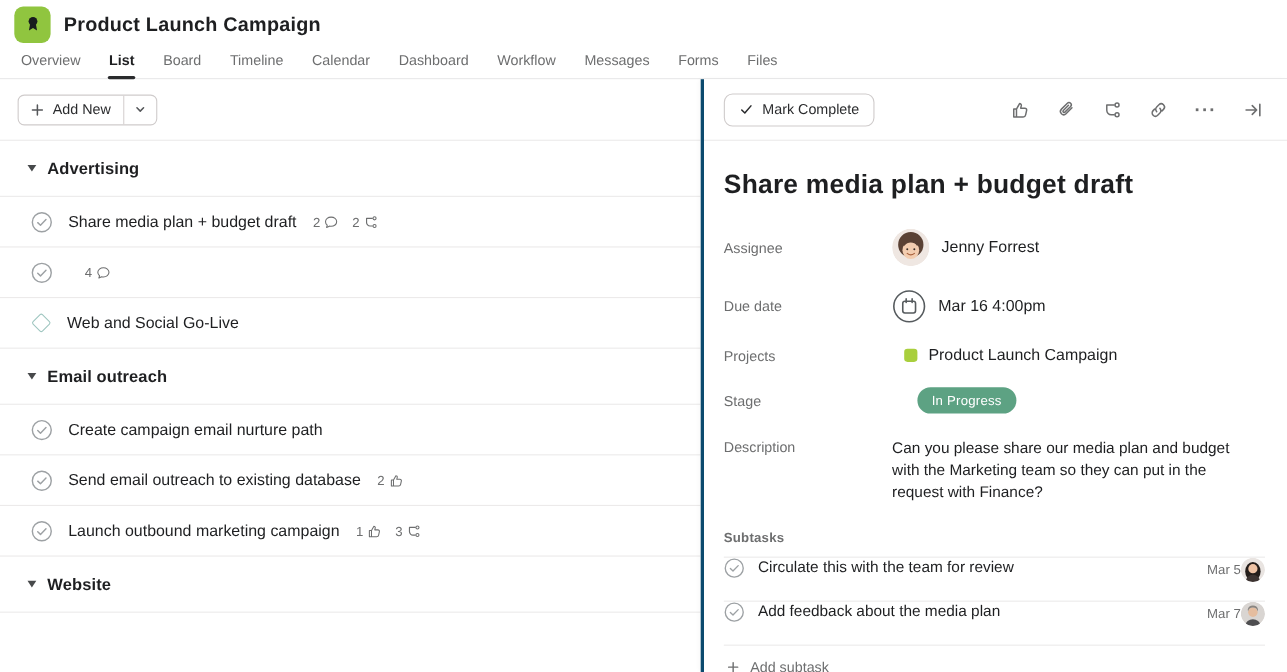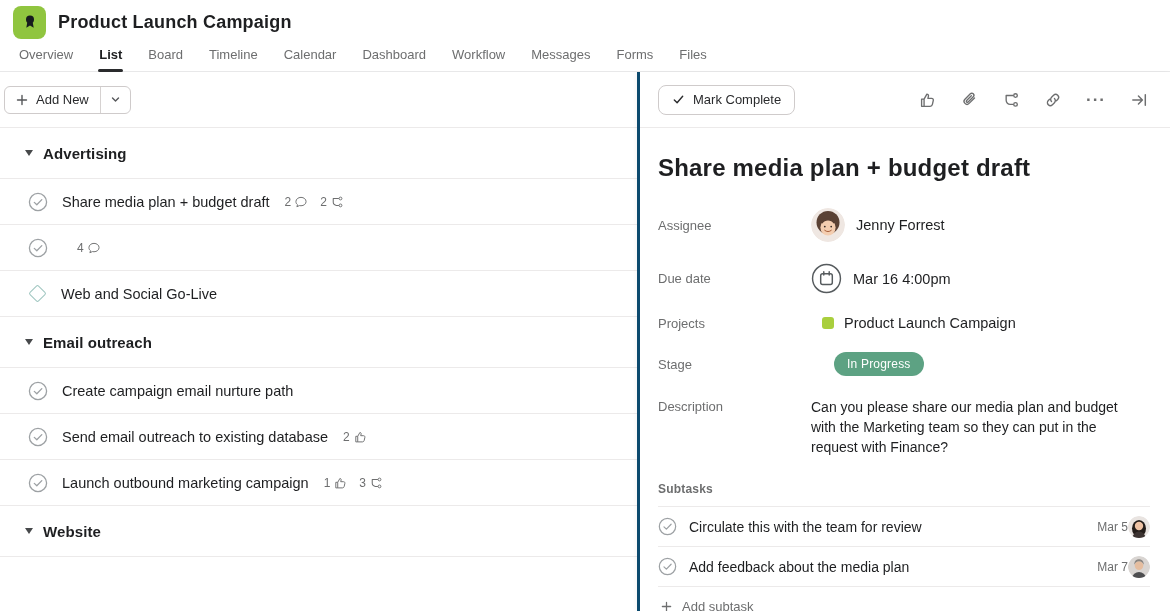--- a/index.html
+++ b/index.html
@@ -15,21 +15,21 @@
   
   .tabbar { height:28px; flex:none; display:flex; align-items:flex-end; padding-left:6px; border-bottom:1px solid #e8e8e9; }
   .tab { padding:0 13px 9px; font-size:13px; color:#6d6e6f; position:relative; white-space:nowrap; cursor:pointer; }
   .tab--active { color:#1e1f21; font-weight:700; }
   .tab--active::after { content:""; position:absolute; left:12px; right:12px; bottom:-1px; height:3px; background:#2a2b2d; border-radius:2px; }
 
   
   .main { flex:1; display:flex; min-height:0; }
   .left-panel { width:637px; flex:none; display:flex; flex-direction:column; overflow:hidden; }
 
-  .left-toolbar { height:56px; flex:none; display:flex; align-items:center; padding-left:4px; border-bottom:1px solid #eceaea; }
+  .left-toolbar { height:56px; flex:none; display:flex; align-items:center; padding-left:16px; border-bottom:1px solid #eceaea; }
   .addnew { display:flex; align-items:stretch; height:28px; border:1px solid #cfcbcb; border-radius:6px; background:#fff; }
   .addnew-main { display:flex; align-items:center; gap:8px; padding:0 11px; font-size:13px; color:#2a2b2d; cursor:pointer; }
   .addnew-caret { display:flex; align-items:center; padding:0 9px; border-left:1px solid #d6d2d1; color:#55575a; cursor:pointer; }
 
   .list-header { height:47px; flex:none; display:flex; align-items:center; padding-left:28px; border-bottom:1px solid #eceaea; color:#6d6e6f; font-size:12.5px; }
 
   .section-row { height:51px; flex:none; display:flex; align-items:center; padding-left:25px; gap:10px; border-bottom:1px solid #eceaea; cursor:pointer; }
   .caret-down { width:0; height:0; border-left:4.5px solid transparent; border-right:4.5px solid transparent; border-top:6px solid #47494b; }
   .section-name { font-size:15px; font-weight:700; letter-spacing:.1px; }
 
@@ -57,21 +57,21 @@
   .avatar { border-radius:50%; overflow:hidden; flex:none; display:flex; }
   .avatar--lg { width:34px; height:34px; }
   .avatar--sm { width:22px; height:22px; }
   .due-icon { display:flex; color:#565b5e; }
   .project-dot { width:12px; height:12px; border-radius:3px; background:#a9cf3d; margin:0 10px 0 11px; }
   .stage-badge { background:#5da283; color:#fff; font-size:12px; padding:5px 13px; border-radius:12px; letter-spacing:.2px;margin-left:23px; }
   .desc-text { width:330px; font-size:14px; line-height:20px; }
 
   .subtasks { margin-top:25px; }
   .subtasks-label { font-size:12px; font-weight:600; color:#6d6e6f; padding-bottom:10px; border-bottom:1px solid #eceaea; letter-spacing:.2px; }
-  .subtask-row { height:40px; display:flex; align-items:center; gap:12px; border-bottom:1px solid #eceaea; cursor:pointer; }
+  .subtask-row { height:40px; display:flex; align-items:flex-start; gap:12px; border-bottom:1px solid #eceaea; cursor:pointer; }
   .subtask-check { display:flex; color:#9da1a4; cursor:pointer; }
   .subtask-title { font-size:14px; }
   .subtask-right { margin-left:auto; display:flex; align-items:center; gap:0; }
   .subtask-date { font-size:12px; color:#6d6e6f; }
   .add-subtask { display:flex; align-items:center; gap:10px; padding:12px 0 0 3px; color:#6d6e6f; font-size:13px; cursor:pointer; }
 </style>
 </head>
 <body>
 
 <div class="screen">

